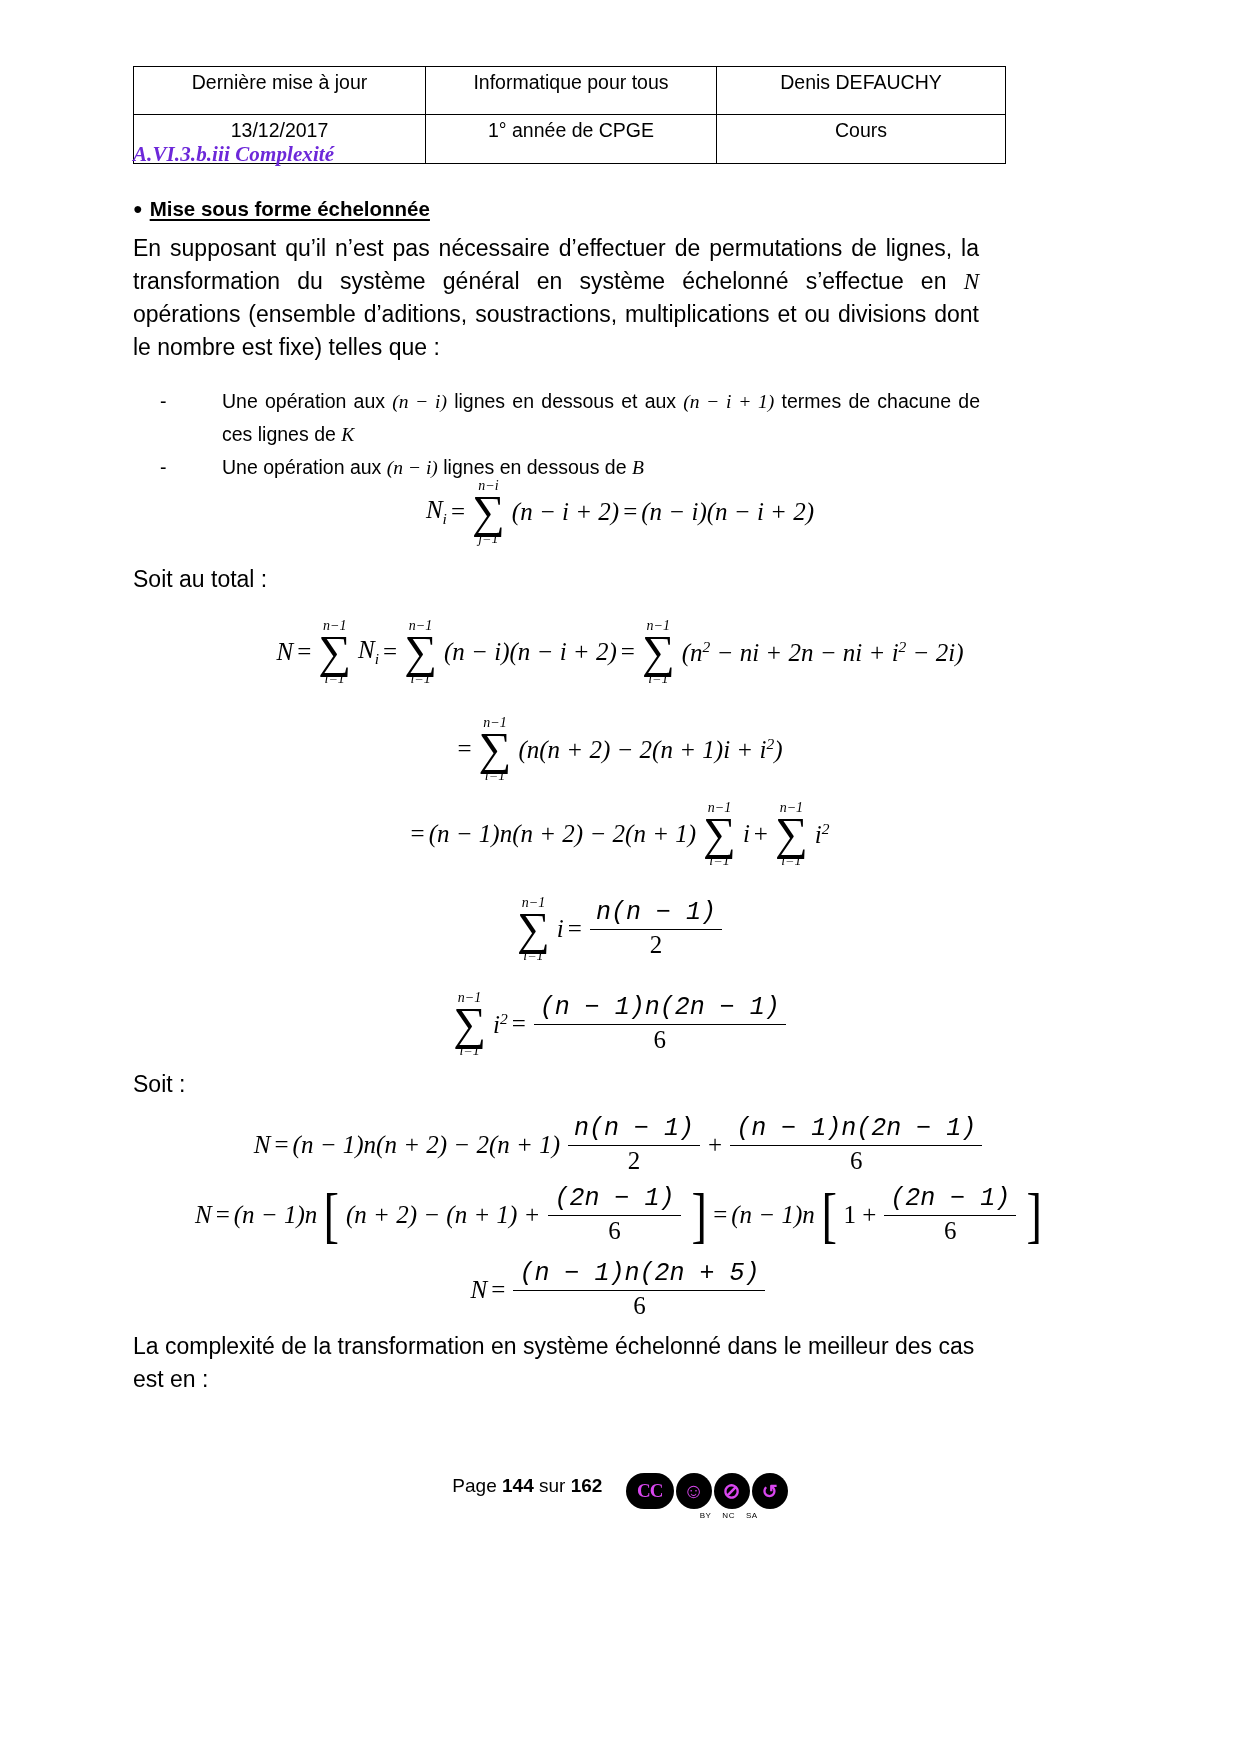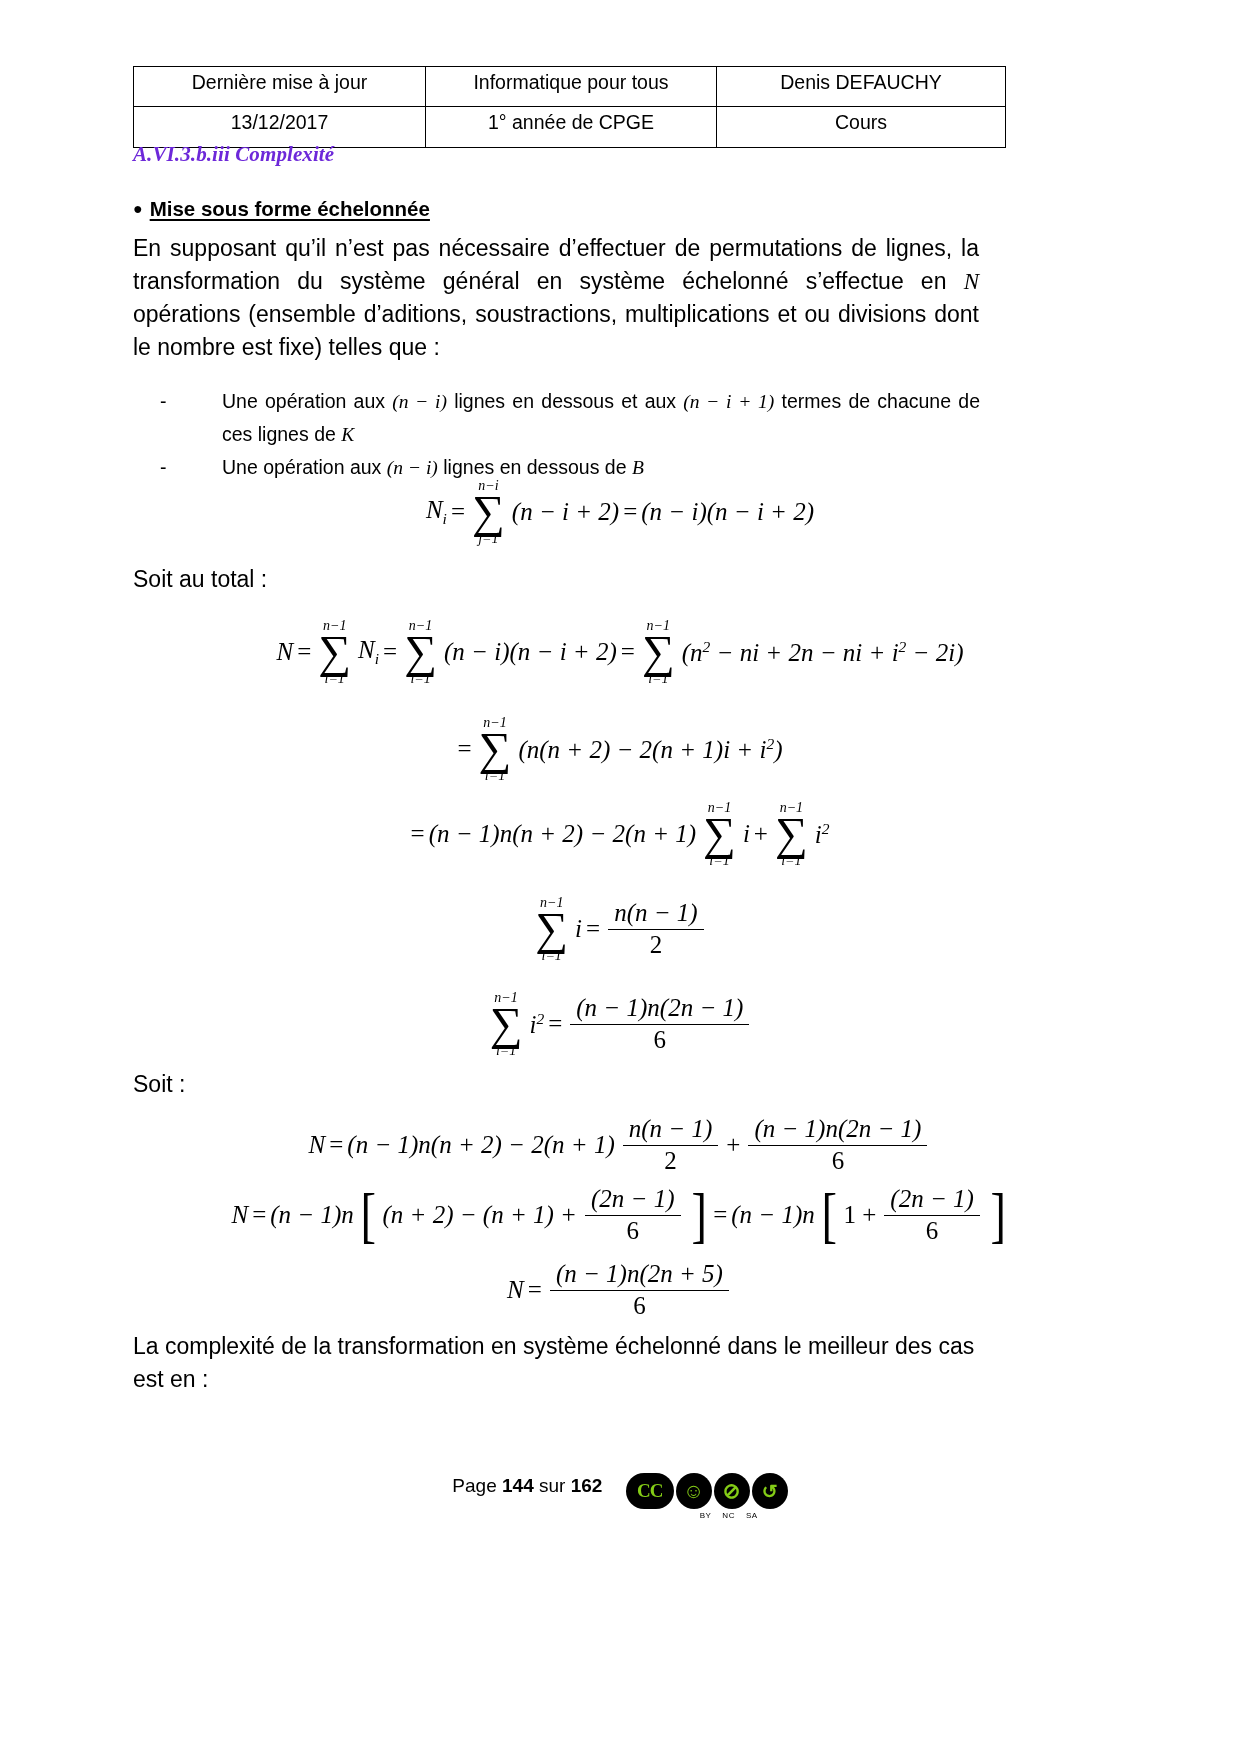--- a/index.html
+++ b/index.html
@@ -27,21 +27,21 @@
     top: 66px;
     width: 845px;
     border-collapse: collapse;
     table-layout: fixed;
   }
   .header-table td {
     border: 1.5px solid #000;
     text-align: center;
     font-size: 19.5px;
     line-height: 1.25;
-    padding: 3px 4px 12px 4px;
+    padding: 3px 4px 20px 4px;
     font-family: "Liberation Sans", sans-serif;
     color: #000;
   }
   .col-a { width: 283px; }
   .col-b { width: 282px; }
   .col-c { width: 280px; }
 
   
   .section-title {
     position: absolute;
@@ -162,21 +162,21 @@
   
   .frac {
     display: inline-flex;
     flex-direction: column;
     align-items: center;
     justify-content: center;
     vertical-align: middle;
     margin: 0 4px;
     line-height: 1.15;
   }
-  .frac .num { padding: 0 6px 1px 6px; }
+  .frac .num { padding: 0 6px 1px 6px; font-family: Liberation Mono, monospace; }
   .frac .den {
     border-top: 1.6px solid #000;
     padding: 1px 6px 0 6px;
     width: 100%;
     text-align: center;
     box-sizing: border-box;
   }
   sub.mini {
     font-size: 0.62em;
     font-style: italic;
@@ -229,21 +229,21 @@
   .cc-row {
     display: flex;
     align-items: center;
     gap: 2px;
   }
   .cc-circle {
     width: 36px;
     height: 36px;
     border-radius: 50%;
     background: #000;
-    color: #84cc16;
+    color: #d946ef;
     display: inline-flex;
     align-items: center;
     justify-content: center;
     font-family: "Liberation Serif", serif;
     font-weight: bold;
   }
   .cc-circle.cc {
     width: 48px;
     border-radius: 24px;
     font-size: 19px;

